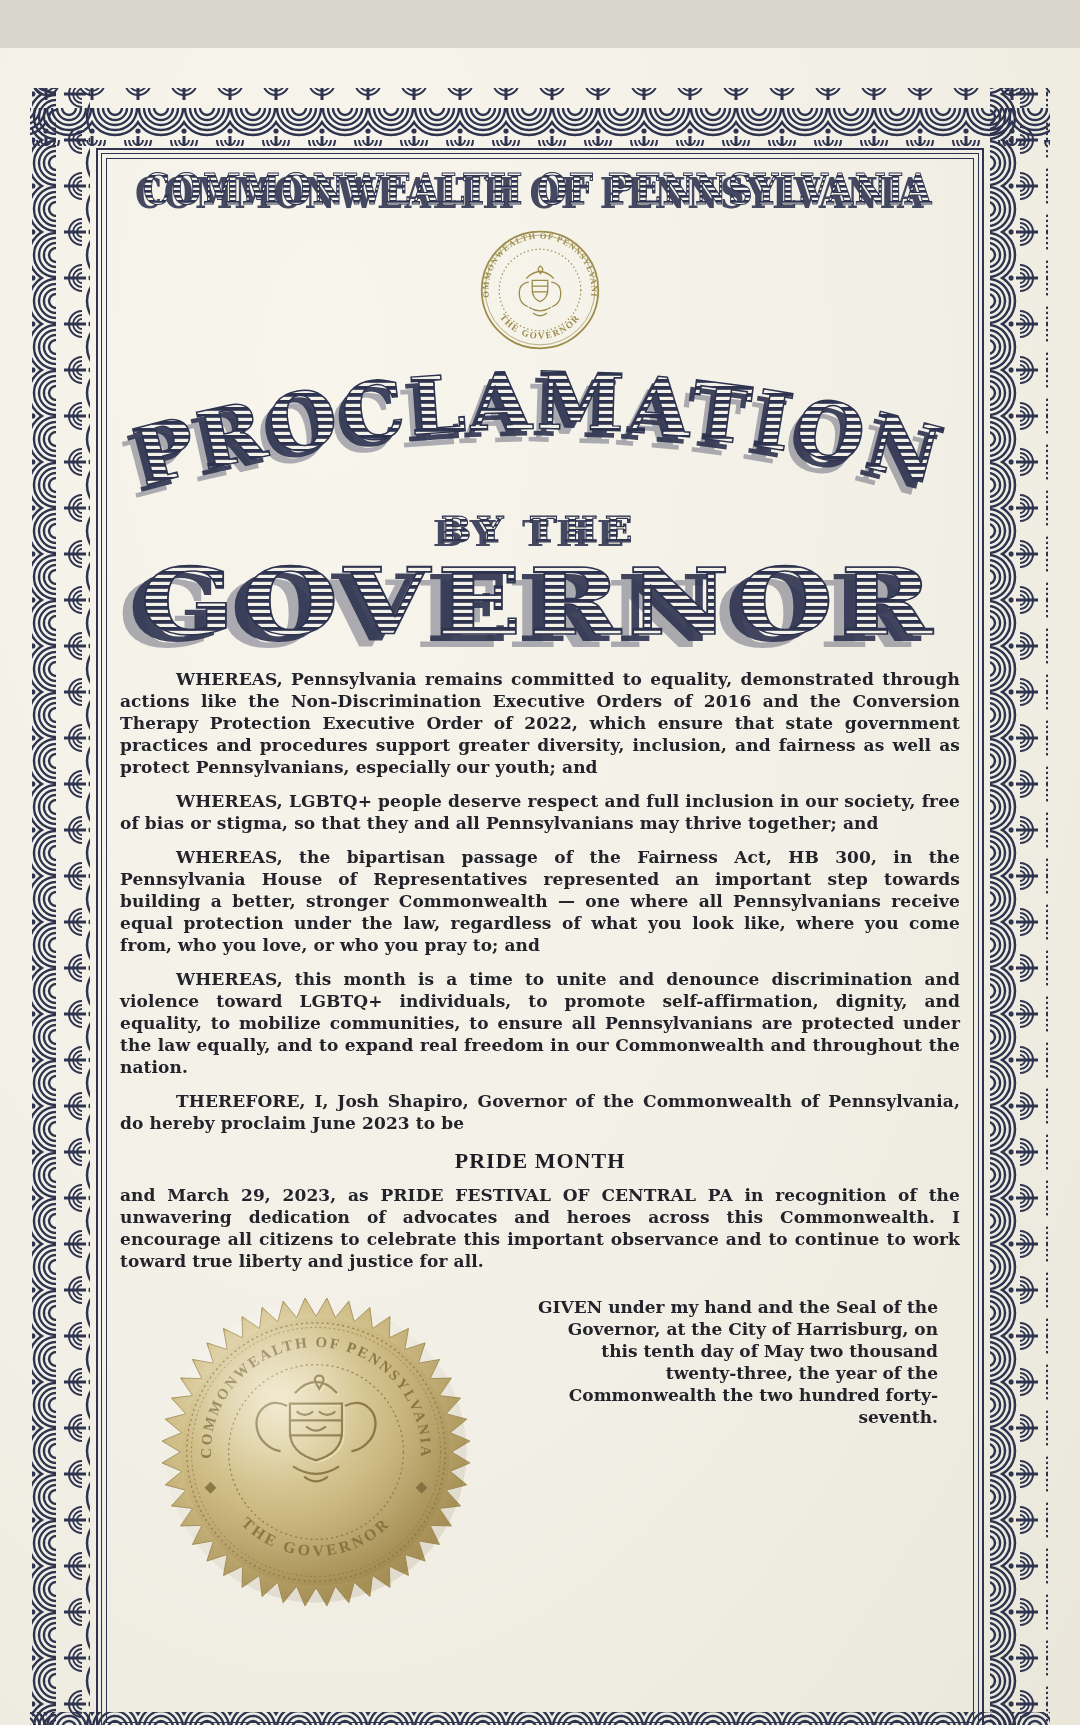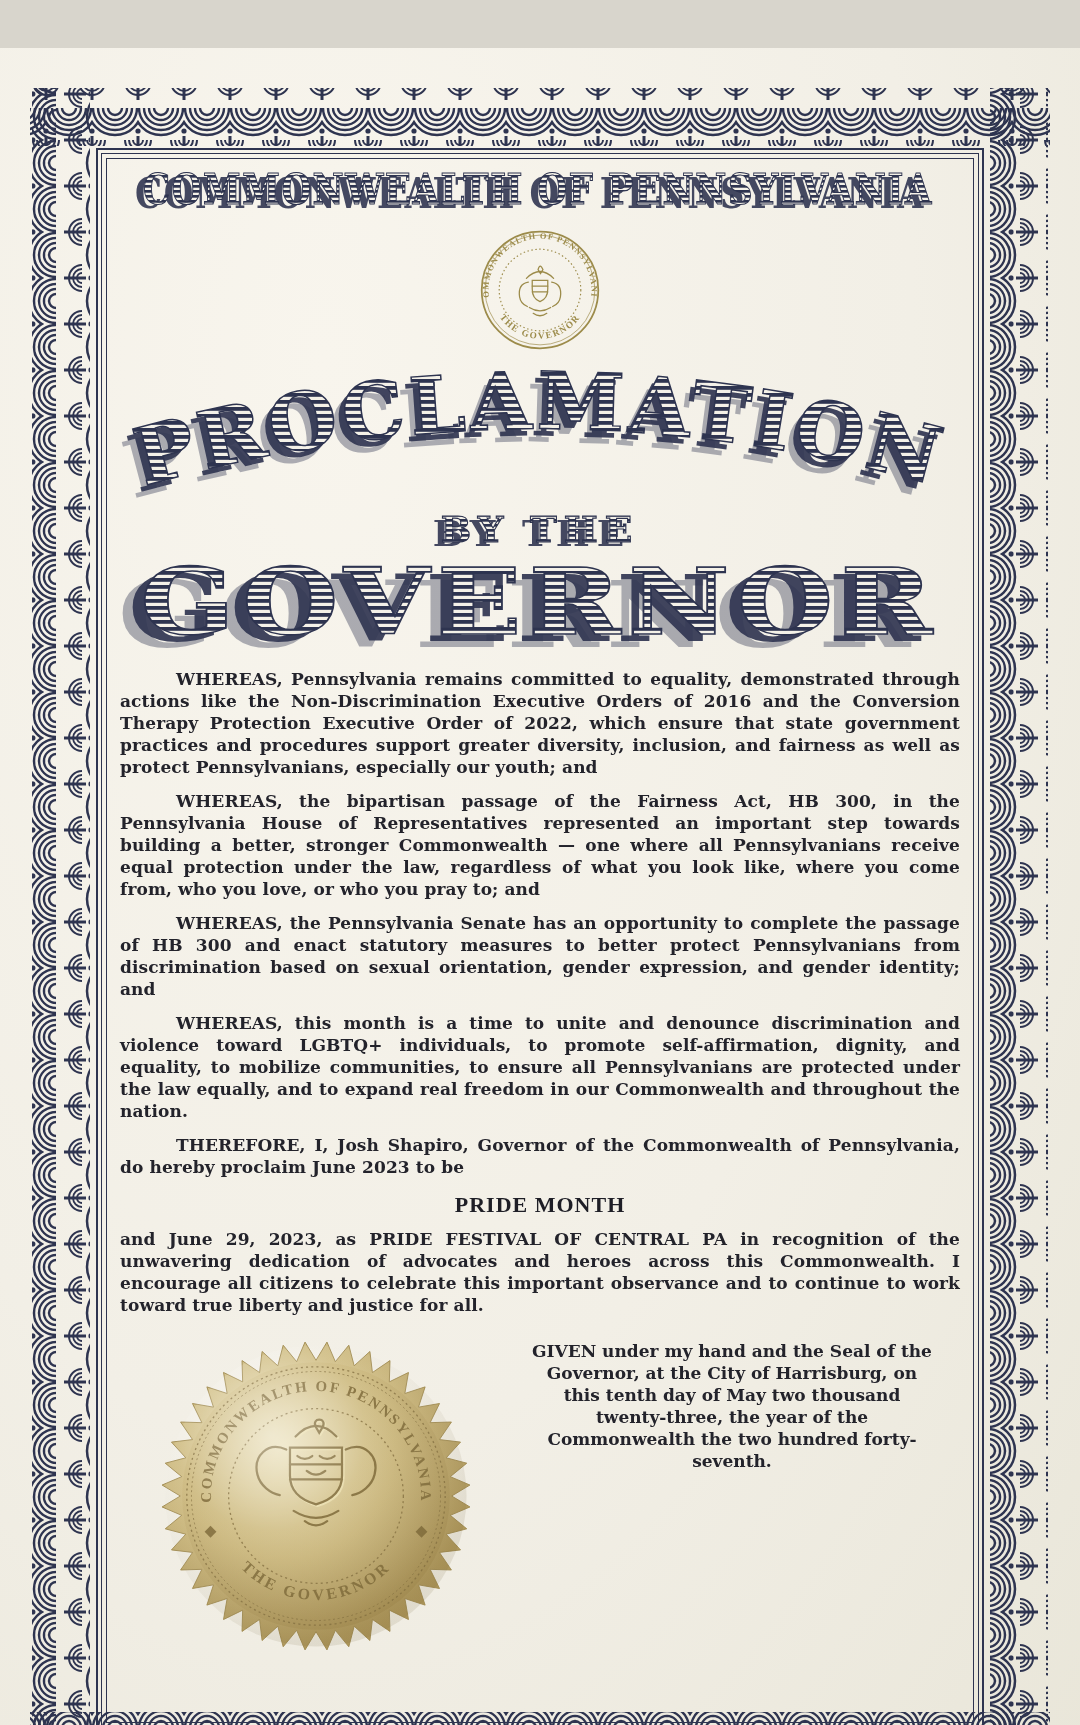--- a/index.html
+++ b/index.html
@@ -23,21 +23,21 @@
     text-indent:56px;margin:0 2px 12px 2px;letter-spacing:0.1px;
   }
   .para.no-indent{text-indent:0;}
   .pride{
     text-align:center;font-family:"Liberation Serif", serif;font-weight:700;
     font-size:22px;letter-spacing:1px;margin:14px 0 10px 0;color:#1e1e26;
   }
   .bottom-row{position:relative;margin-top:6px;height:300px;}
   .big-seal{position:absolute;left:40px;top:10px;z-index:4;}
   .sig-col{position:absolute;left:408px;top:12px;width:412px;}
-  .given{font-size:17px;line-height:22px;font-weight:700;text-align:center;}
+  .given{font-size:17px;line-height:22px;font-weight:700;text-align:right;}
 </style>
 </head>
 <body>
 
 <div class="page">
 
   <svg class="ornament-svg" aria-hidden="true">
     <defs>
       <pattern id="lace" width="46" height="58" patternUnits="userSpaceOnUse">
         <g fill="none" stroke="#2e3450">
@@ -150,28 +150,28 @@
     <svg class="deco" width="844" height="106" viewBox="0 0 844 106">
       <g class="titletext" font-size="92" text-anchor="middle" letter-spacing="6">
         <text x="411" y="84" textLength="800" lengthAdjust="spacingAndGlyphs" fill="#313652" opacity="0.38" transform="translate(-11,13)">GOVERNOR</text>
         <text x="416" y="84" textLength="800" lengthAdjust="spacingAndGlyphs" fill="#313652" opacity="0.92" transform="translate(-6,7)">GOVERNOR</text>
         <text x="422" y="84" textLength="800" lengthAdjust="spacingAndGlyphs" fill="url(#stripeBig)" stroke="#2e3450" stroke-width="1.5">GOVERNOR</text>
       </g>
     </svg>
 
     <div class="body-block">
       <div class="para">WHEREAS, Pennsylvania remains committed to equality, demonstrated through actions like the Non-Discrimination Executive Orders of 2016 and the Conversion Therapy Protection Executive Order of 2022, which ensure that state government practices and procedures support greater diversity, inclusion, and fairness as well as protect Pennsylvanians, especially our youth; and</div>
+      <div class="para">WHEREAS, LGBTQ+ people deserve respect and full inclusion in our society, free of bias or stigma, so that they and all Pennsylvanians may thrive together; and</div>
       <div class="para">WHEREAS, the bipartisan passage of the Fairness Act, HB 300, in the Pennsylvania House of Representatives represented an important step towards building a better, stronger Commonwealth — one where all Pennsylvanians receive equal protection under the law, regardless of what you look like, where you come from, who you love, or who you pray to; and</div>
-      <div class="para">WHEREAS, the Pennsylvania Senate has an opportunity to complete the passage of HB 300 and enact statutory measures to better protect Pennsylvanians from discrimination based on sexual orientation, gender expression, and gender identity; and</div>
       <div class="para">WHEREAS, this month is a time to unite and denounce discrimination and violence toward LGBTQ+ individuals, to promote self-affirmation, dignity, and equality, to mobilize communities, to ensure all Pennsylvanians are protected under the law equally, and to expand real freedom in our Commonwealth and throughout the nation.</div>
       <div class="para">THEREFORE, I, Josh Shapiro, Governor of the Commonwealth of Pennsylvania, do hereby proclaim June 2023 to be</div>
 
       <div class="pride">PRIDE MONTH</div>
 
-      <div class="para no-indent">and June 29, 2023, as PRIDE FESTIVAL OF CENTRAL PA in recognition of the unwavering dedication of advocates and heroes across this Commonwealth. I encourage all citizens to celebrate this important observance and to continue to work toward true liberty and justice for all.</div>
+      <div class="para no-indent">and March 29, 2023, as PRIDE FESTIVAL OF CENTRAL PA in recognition of the unwavering dedication of advocates and heroes across this Commonwealth. I encourage all citizens to celebrate this important observance and to continue to work toward true liberty and justice for all.</div>
     </div>
 
     <div class="bottom-row">
 
       <svg class="big-seal" width="316" height="316" viewBox="0 0 340 340">
         <path d="M316.0,170.0 L335.6,181.8 L314.5,190.8 L332.2,205.3 L310.1,211.1 L325.5,228.0 L302.8,230.7 L315.7,249.6 L292.8,248.9 L302.9,269.5 L280.3,265.6 L287.4,287.4 L265.6,280.3 L269.5,302.9 L248.9,292.8 L249.6,315.7 L230.7,302.8 L228.0,325.5 L211.1,310.1 L205.3,332.2 L190.8,314.5 L181.8,335.6 L170.0,316.0 L158.2,335.6 L149.2,314.5 L134.7,332.2 L128.9,310.1 L112.0,325.5 L109.3,302.8 L90.4,315.7 L91.1,292.8 L70.5,302.9 L74.4,280.3 L52.6,287.4 L59.7,265.6 L37.1,269.5 L47.2,248.9 L24.3,249.6 L37.2,230.7 L14.5,228.0 L29.9,211.1 L7.8,205.3 L25.5,190.8 L4.4,181.8 L24.0,170.0 L4.4,158.2 L25.5,149.2 L7.8,134.7 L29.9,128.9 L14.5,112.0 L37.2,109.3 L24.3,90.4 L47.2,91.1 L37.1,70.5 L59.7,74.4 L52.6,52.6 L74.4,59.7 L70.5,37.1 L91.1,47.2 L90.4,24.3 L109.3,37.2 L112.0,14.5 L128.9,29.9 L134.7,7.8 L149.2,25.5 L158.2,4.4 L170.0,24.0 L181.8,4.4 L190.8,25.5 L205.3,7.8 L211.1,29.9 L228.0,14.5 L230.7,37.2 L249.6,24.3 L248.9,47.2 L269.5,37.1 L265.6,59.7 L287.4,52.6 L280.3,74.4 L302.9,70.5 L292.8,91.1 L315.7,90.4 L302.8,109.3 L325.5,112.0 L310.1,128.9 L332.2,134.7 L314.5,149.2 L335.6,158.2 Z" fill="url(#sealGrad)" stroke="#a08a50" stroke-width="1"></path>
         <circle cx="170" cy="170" r="144" fill="url(#sealGrad)"></circle>
         <circle cx="170" cy="170" r="139" fill="none" stroke="#8d7845" stroke-width="1.4" stroke-dasharray="2.2 3.4"></circle>
         <circle cx="170" cy="170" r="134" fill="none" stroke="#8d7845" stroke-width="1" stroke-dasharray="2 3"></circle>
         <circle cx="170" cy="170" r="94" fill="none" stroke="#8d7845" stroke-width="1.4" stroke-dasharray="2.2 3.4"></circle>

